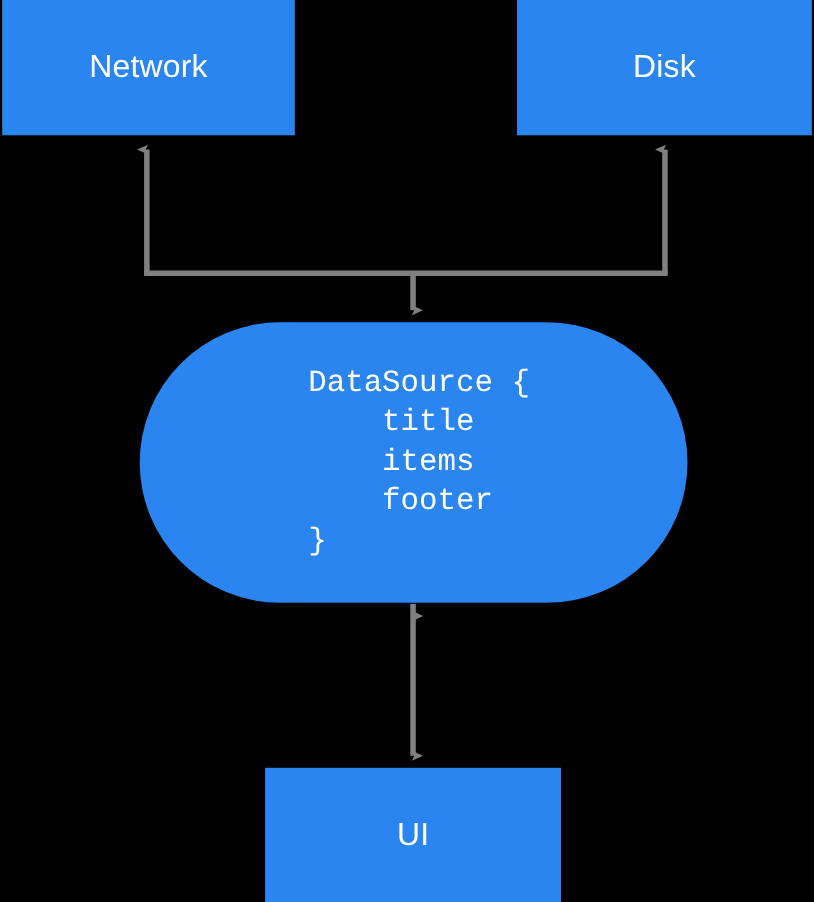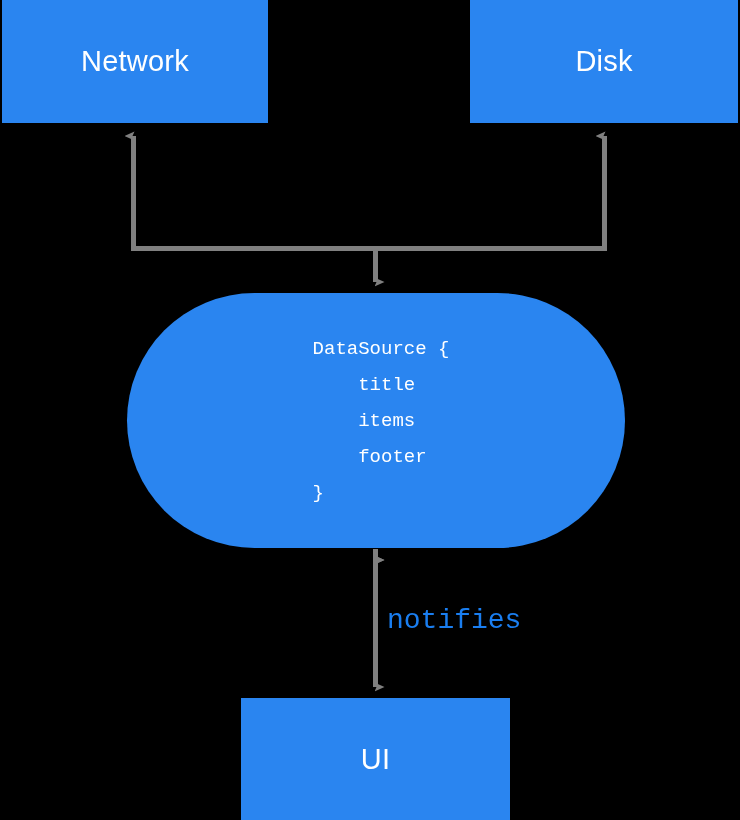--- a/index.html
+++ b/index.html
@@ -62,21 +62,21 @@
     background: #2a85f0;
     border-radius: 128px;
     display: flex;
     align-items: center;
     justify-content: center;
     box-sizing: border-box;
   }
   #datasource-code {
     color: #ffffff;
     font-family: "Liberation Mono", "DejaVu Sans Mono", monospace;
-    font-size: 19px;
+    font-size: 28px;
     line-height: 36px;
     white-space: pre;
     margin: 0;
     text-align: left;
     padding-left: 10px;
   }
   #edges-layer {
     position: absolute;
     left: 0;
     top: 0;
@@ -141,19 +141,18 @@
   </div>
 
   <div id="node-datasource">
     <pre id="datasource-code">DataSource {
     title
     items
     footer
 }</pre>
   </div>
 
-  <div id="label-notifies">notifies</div>
 
   <div class="node-box" id="node-ui">
     <span>UI</span>
   </div>
 
 </div>
 
 </body></html>

